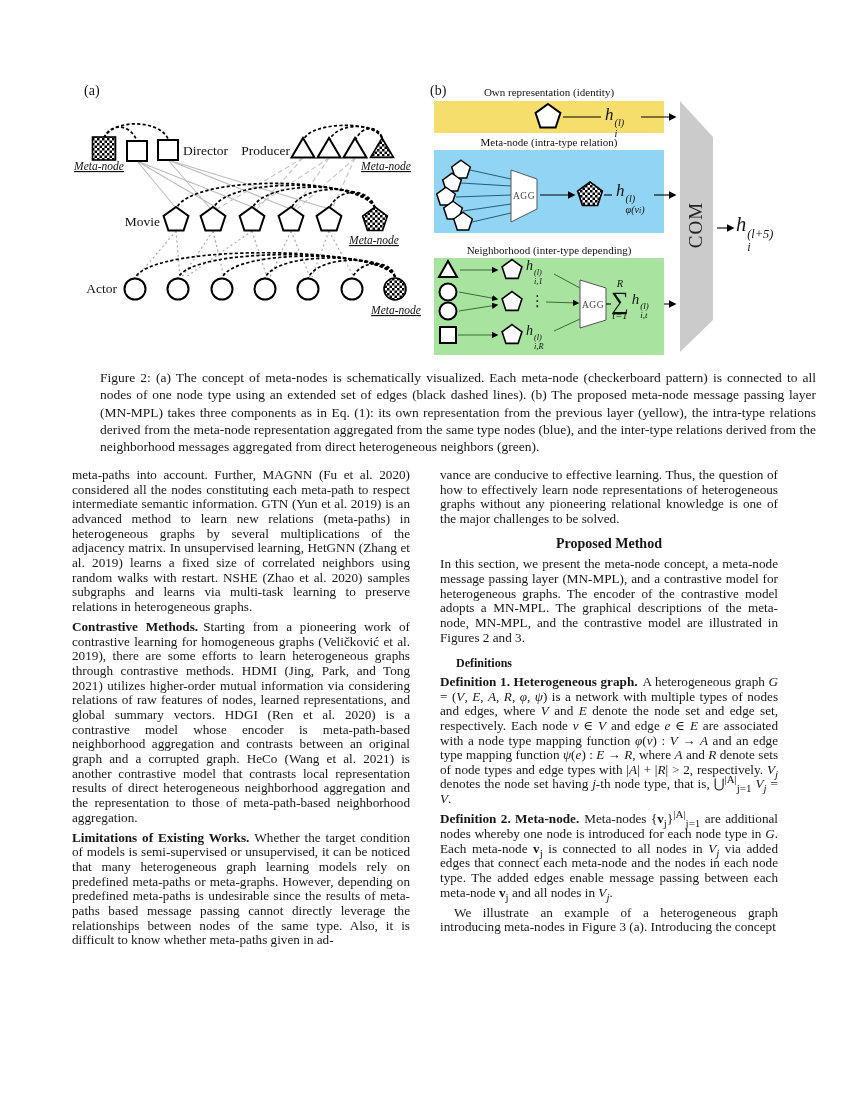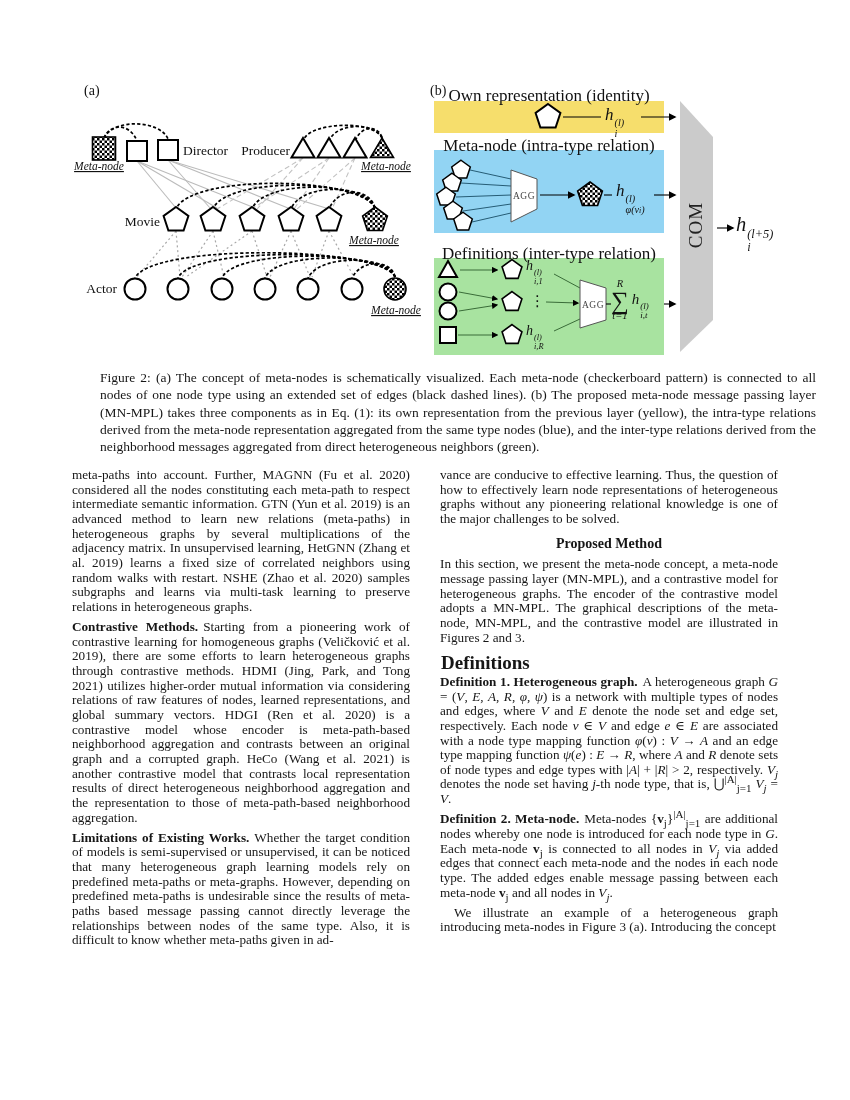--- a/index.html
+++ b/index.html
@@ -9,21 +9,21 @@
 
   
   .svgtext{font-family:"Liberation Serif","DejaVu Serif",serif;}
   .rowlab{font-size:13.5px;fill:#111;}
   .metalab{font-size:11.5px;font-style:italic;fill:#111;text-decoration:underline;}
   .panlab{font-size:14px;fill:#111;}
 
   
   .panelb{position:absolute;left:430px;top:82px;width:390px;height:300px;}
   .panelb svg{position:absolute;left:0;top:0;}
-  .bt{position:absolute;left:4px;width:230px;text-align:center;font-size:17px;color:#111;}
+  .bt{position:absolute;left:4px;width:230px;text-align:center;font-size:11px;color:#111;}
   .fm{position:absolute;font-family:"Liberation Serif","DejaVu Serif",serif;font-style:italic;
       font-size:17px;color:#111;white-space:nowrap;}
   .st{display:inline-flex;flex-direction:column;align-items:flex-start;font-size:60%;
       line-height:1.08;vertical-align:-0.55em;margin-left:1px;}
   .st .t,.st .b{display:block;}
   .ss{font-size:78%;}
   .sumwrap{display:inline-flex;flex-direction:column;align-items:center;vertical-align:middle;
       font-size:10.5px;line-height:1;font-style:italic;margin-right:3px;}
   .slim{display:block;}
   .sigma{font-size:25px;font-style:normal;line-height:0.85;}
@@ -39,21 +39,21 @@
       line-height:17.3px;text-align:justify;margin-left:28px;}
 
   
   .body-col{position:absolute;top:468px;width:338px;font-size:13.2px;line-height:14.65px;
       text-align:justify;hyphens:auto;}
   .col-left{left:72px;}
   .col-right{left:440px;}
   .body-col p{margin:0 0 5.5px;}
   .runin{font-weight:bold;margin-right:5px;}
   .sec-head{font-size:14px;font-weight:bold;text-align:center;margin:10px 0 6px;}
-  .sub-head{font-size:19px;font-weight:bold;text-align:left;margin:11px 1px 4px;}
+  .sub-head{font-size:12px;font-weight:bold;text-align:left;margin:11px 16px 4px;}
   .indent{text-indent:14px;margin-top:-1px;}
   sub,sup{line-height:0;}
 </style>
 </head>
 <body>
 
 <div class="page">
 
   <svg class="abs" style="left:62px;top:78px;" width="380" height="248" viewBox="0 0 380 248">
     <defs>
@@ -230,21 +230,21 @@
       <text x="163" y="226" text-anchor="middle" class="aggtxt">AGG</text>
       <line x1="176" y1="222" x2="181" y2="222" stroke="#000" stroke-width="1.1"></line>
       <line x1="234" y1="222" x2="245" y2="222" stroke="#000" stroke-width="1.1" marker-end="url(#ar)"></line>
 
       <line x1="287" y1="146" x2="303" y2="146" stroke="#000" stroke-width="1.1" marker-end="url(#ar)"></line>
     </svg>
 
     <span class="abs" style="left:0;top:1px;font-size:14px;">(b)</span>
     <div class="bt" style="top:4px;">Own representation (identity)</div>
     <div class="bt" style="top:54px;">Meta-node (intra-type relation)</div>
-    <div class="bt" style="top:162px;">Definitions (inter-type relation)</div>
+    <div class="bt" style="top:162px;">Neighborhood (inter-type depending)</div>
     <span class="fm" style="left:175px;top:23px;">h<span class="st">
           <span class="t">(l)</span>
           <span class="b">i</span>
         </span></span>
     <span class="fm" style="left:186px;top:99px;">h<span class="st">
           <span class="t">(l)</span>
           <span class="b">φ(v<span class="ss">i</span>)</span>
         </span></span>
     <span class="fm" style="left:96px;top:176px;font-size:14px;">h<span class="st">
           <span class="t">(l)</span>

